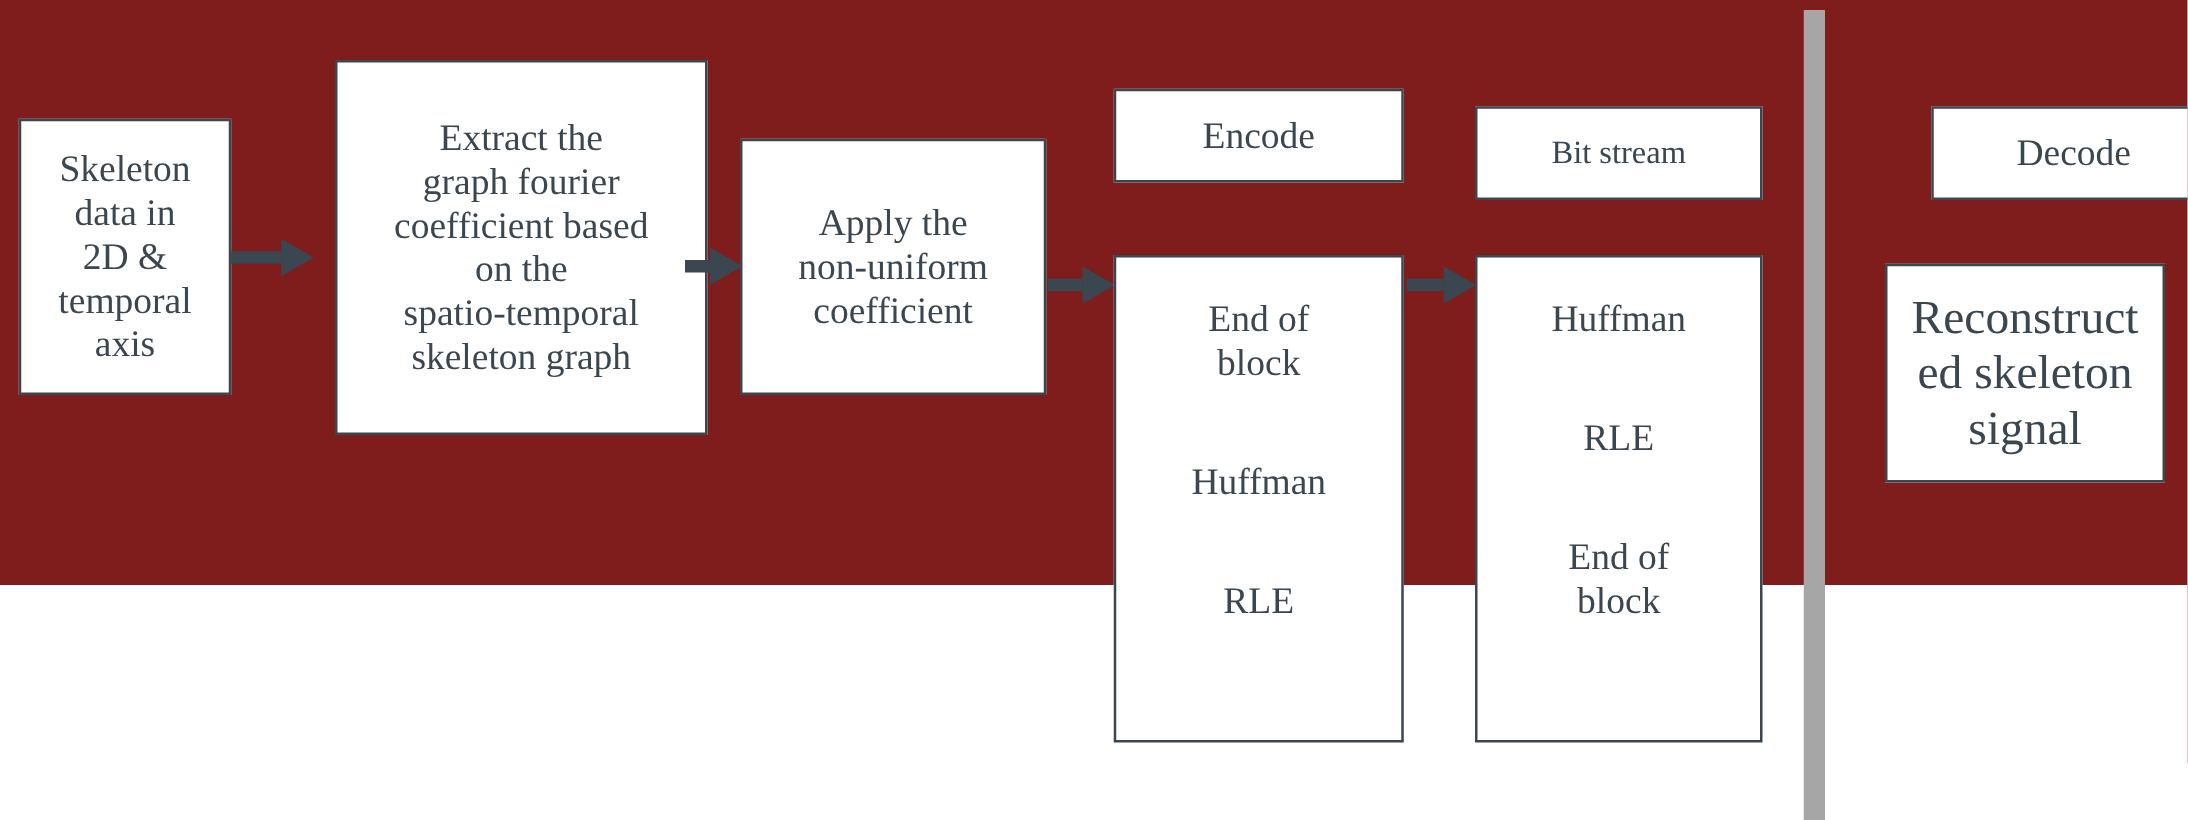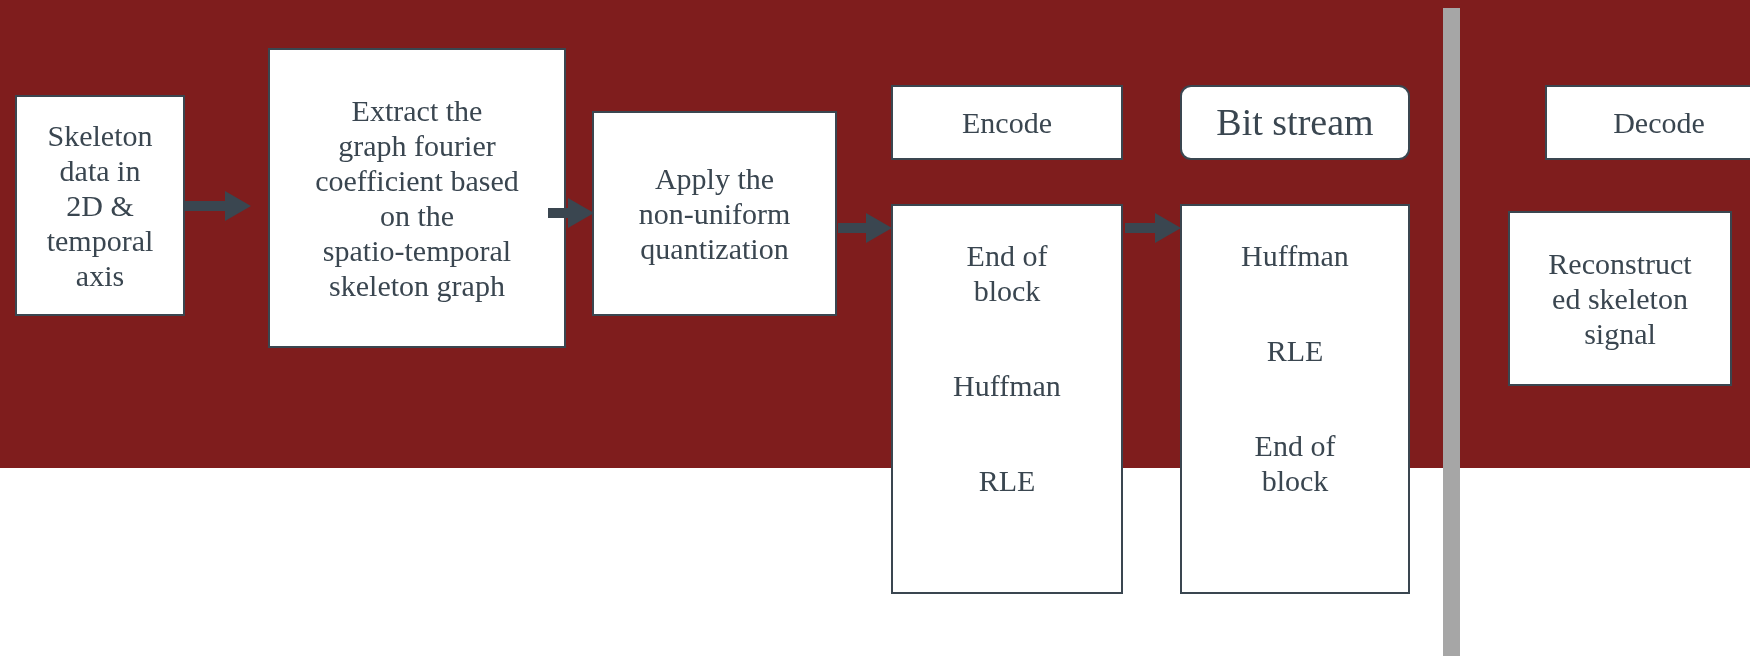--- a/index.html
+++ b/index.html
@@ -39,26 +39,26 @@
   .node-text {
     display: block;
     width: 100%;
     white-space: pre-line;
     text-align: center;
   }
   
   #node-skeleton-data   { left: 15px;   top: 95px;  width: 170px; height: 221px; font-size: 30px; }
   #node-extract-gft     { left: 250px;  top: 48px;  width: 298px; height: 300px; font-size: 30px; margin-left: 18px; }
   #node-quantization    { left: 592px;  top: 111px; width: 245px; height: 205px; font-size: 30px; }
-  #node-encode-label    { left: 891px;  top: 85px;  width: 232px; height: 75px;  font-size: 30px; }
+  #node-encode-label    { left: 891px;  top: 71px;  width: 232px; height: 75px;  font-size: 30px; }
   #node-encode-stack    { left: 891px;  top: 204px; width: 232px; height: 390px; font-size: 30px; }
-  #node-bitstream-label { left: 1180px; top: 85px;  width: 230px; height: 75px;  font-size: 38px; border-radius: 11px; }
+  #node-bitstream-label { left: 1180px; top: 85px;  width: 230px; height: 75px;  font-size: 26px; }
   #node-bitstream-stack { left: 1180px; top: 204px; width: 230px; height: 390px; font-size: 30px; }
   #node-decode-label    { left: 1504px; top: 85px;  width: 228px; height: 75px;  font-size: 30px; margin-left: 41px; }
-  #node-reconstructed   { left: 1508px; top: 211px; width: 224px; height: 175px; font-size: 30px; }
+  #node-reconstructed   { left: 1508px; top: 211px; width: 224px; height: 175px; font-size: 38px; }
 
   
   .stack-inner {
     position: absolute;
     left: 0;
     right: 0;
     top: 32px;
     display: flex;
     flex-direction: column;
     align-items: center;
@@ -149,21 +149,21 @@
   </div>
 
   <div class="arrow" id="arrow-2">
     <div class="shaft"></div>
     <div class="head"></div>
   </div>
 
   <div class="node" id="node-quantization">
     <span class="node-text">Apply the
 non-uniform
-quantization</span>
+coefficient</span>
   </div>
 
   <div class="arrow" id="arrow-3">
     <div class="shaft"></div>
     <div class="head"></div>
   </div>
 
   <div class="node" id="node-encode-label">
     <span class="node-text">Encode</span>
   </div>

